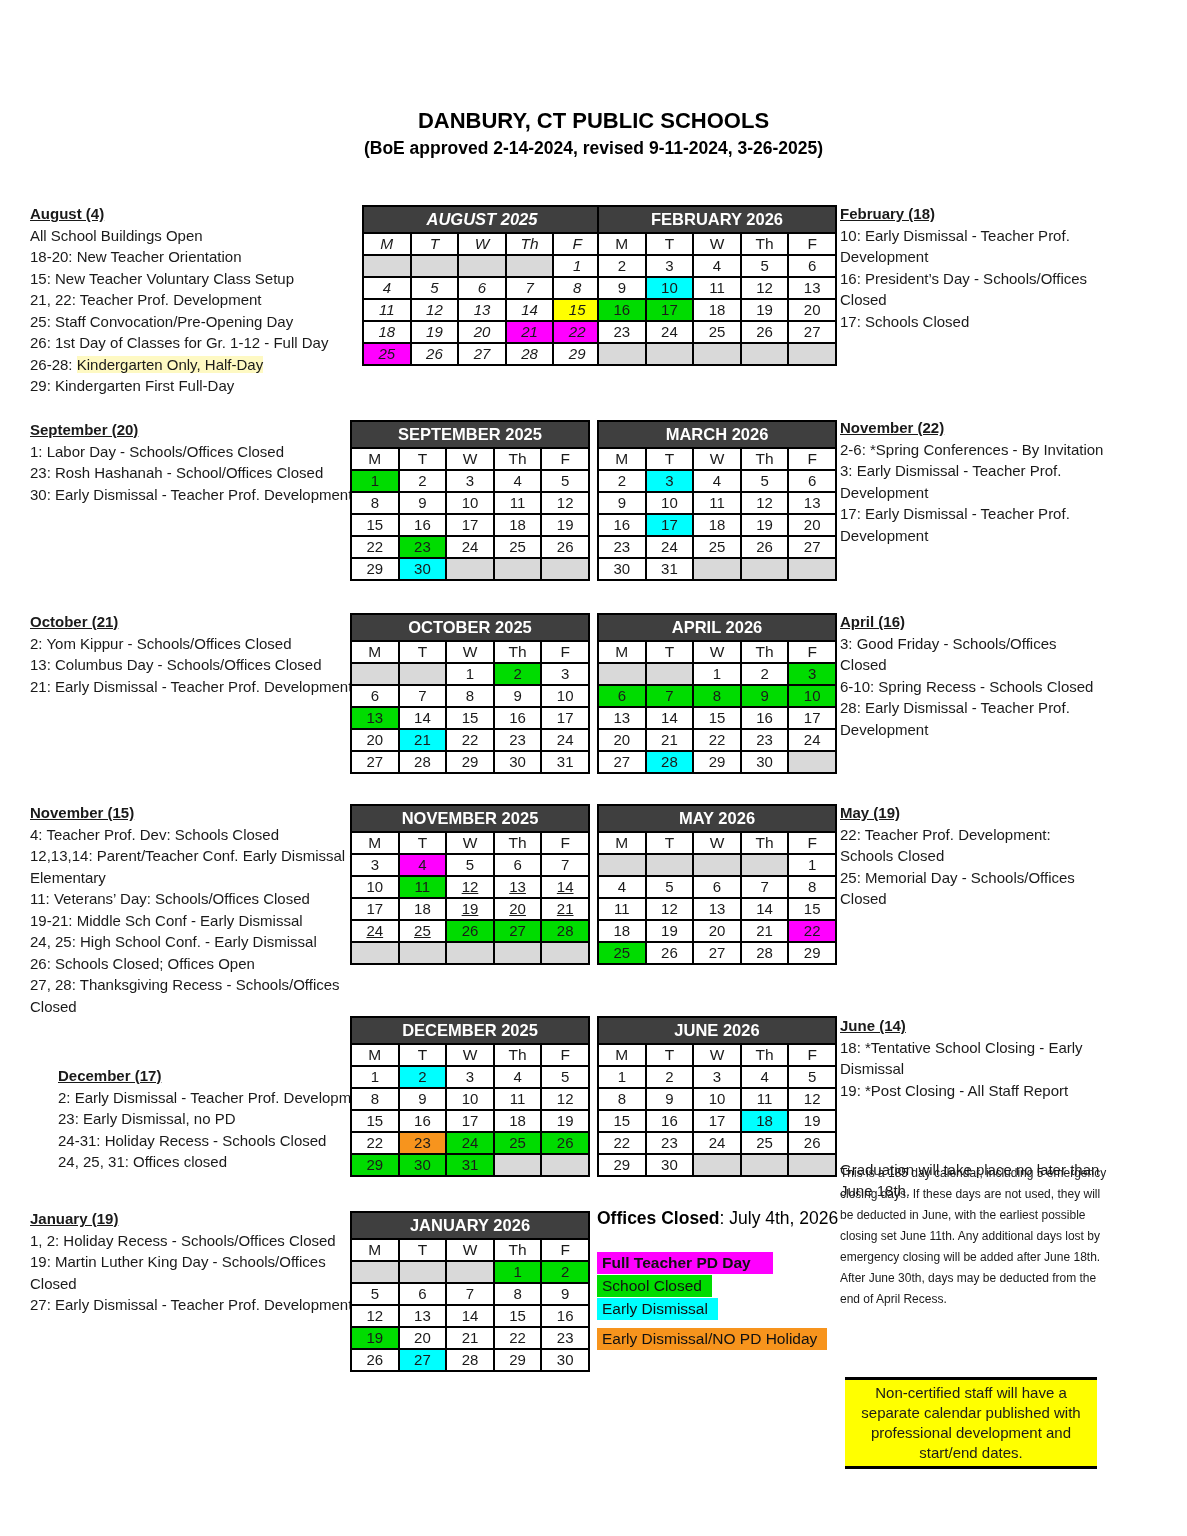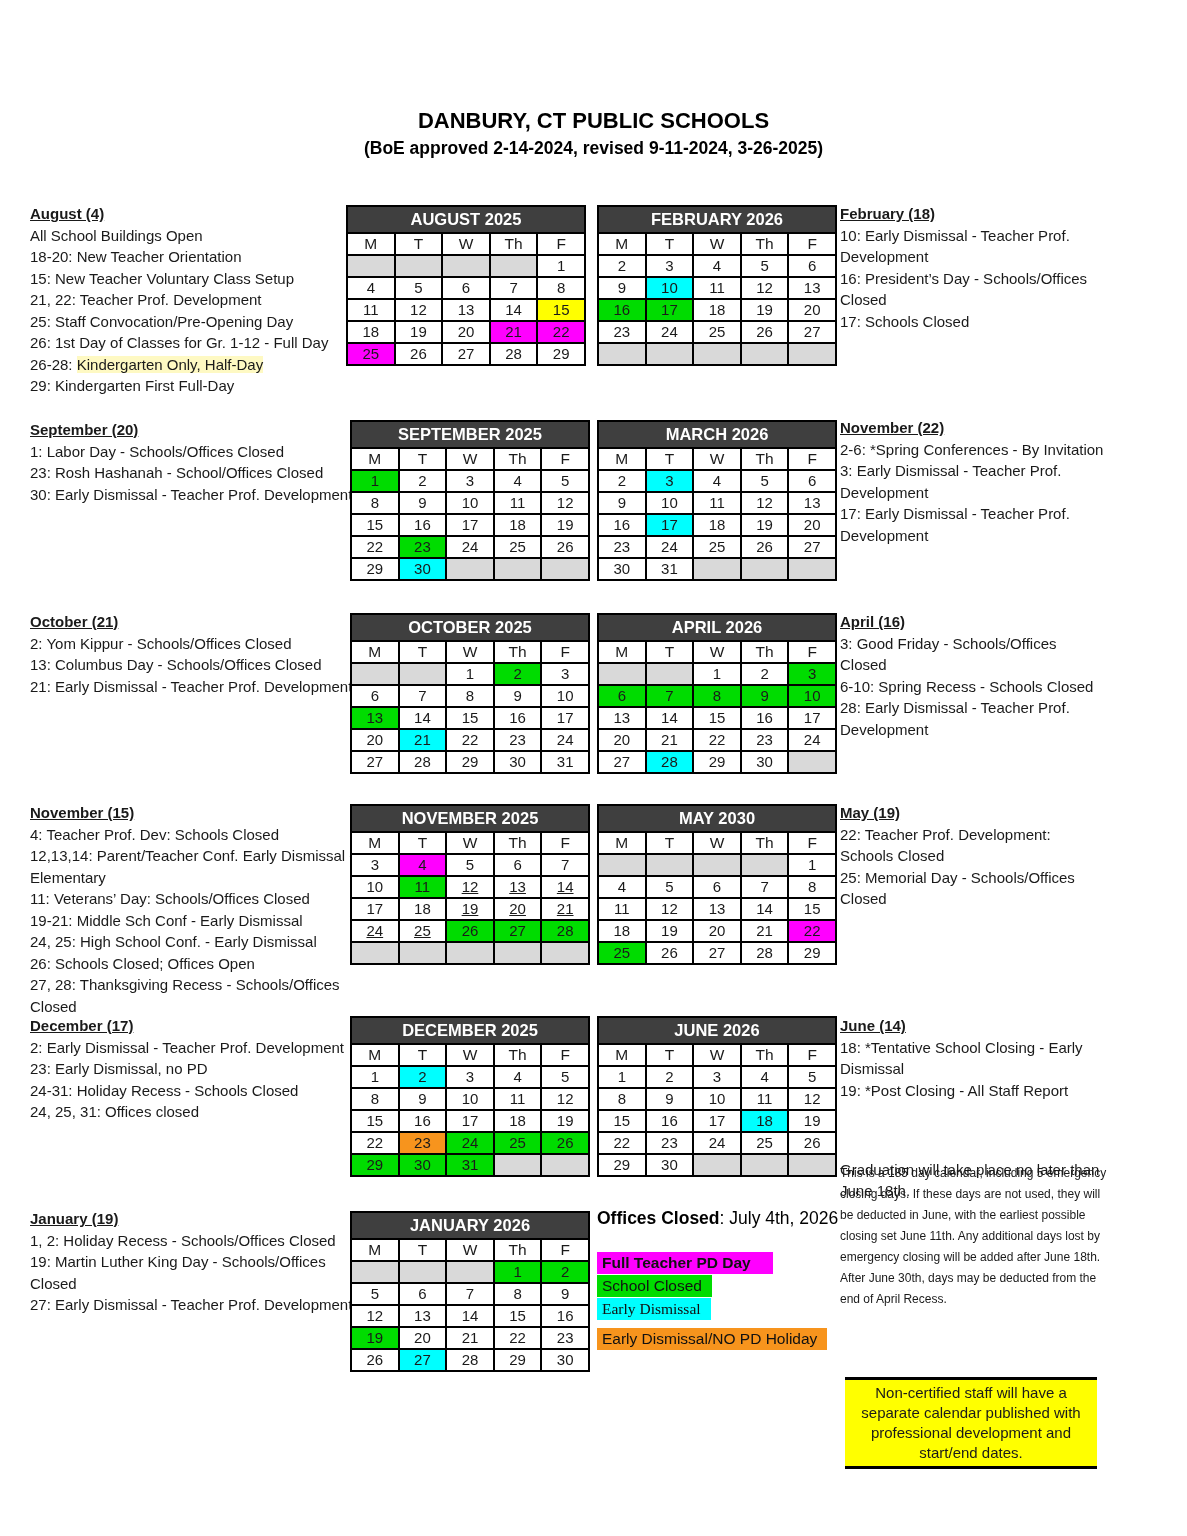--- a/index.html
+++ b/index.html
@@ -12,33 +12,33 @@
   .header .t3{font-size:17.5px;font-weight:bold;margin-top:3px;}
 
   
   .section{position:absolute;font-size:15px;line-height:21.5px;}
   .left{left:30px;width:330px;}
   .right{left:840px;width:264px;}
   .sec-heading{font-weight:bold;text-decoration:underline;}
   .hl-peach{background:#fef9c3;}
 
   .sec-aug{top:203px;} .sec-sep{top:419px;} .sec-oct{top:611px;}
-  .sec-nov{top:802px;} .sec-dec{top:1015px;} .sec-jan{top:1208px;}
+  .sec-nov{top:802px;} .sec-dec{top:1065px;margin-left:28px;} .sec-jan{top:1208px;}
   .sec-feb{top:203px;} .sec-mar{top:417px;} .sec-apr{top:611px;}
   .sec-may{top:802px;} .sec-jun{top:1015px;}
 
   
   .cal{position:absolute;width:240px;border:2px solid #000;background:#fff;box-sizing:border-box;}
   .cal-title{background:#3F3F3F;color:#fff;font-weight:bold;text-align:center;
              font-size:16.5px;padding:3px 0;border-bottom:2px solid #000;}
   .cal-grid{display:grid;grid-template-columns:repeat(5,1fr);gap:2px;background:#000;}
   .cal-cell{background:#fff;text-align:center;font-size:15px;height:20px;line-height:20px;}
   .cal-head{font-size:15.5px;}
 
-  .pos-a{left:346px;top:205px;} .pos-b{left:597px;top:205px;}
+  .pos-a{left:362px;top:205px;font-style:italic;} .pos-b{left:597px;top:205px;}
   .pos-c{left:350px;top:420px;} .pos-d{left:597px;top:420px;}
   .pos-e{left:350px;top:613px;} .pos-f{left:597px;top:613px;}
   .pos-g{left:350px;top:804px;} .pos-h{left:597px;top:804px;}
   .pos-i{left:350px;top:1016px;} .pos-j{left:597px;top:1016px;}
   .pos-k{left:350px;top:1211px;}
 
   
   .offices{position:absolute;left:597px;top:1208px;font-size:17.5px;color:#000;}
   .legend{position:absolute;left:597px;top:1252px;}
   .legend-bar{display:table;padding:1px 10px 1px 5px;font-size:15.5px;line-height:20px;margin-bottom:1px;color:#111;}
@@ -376,21 +376,21 @@
         <div class="cal-cell" style="background: rgb(0, 220, 0);">27</div>
         <div class="cal-cell" style="background: rgb(0, 220, 0);">28</div>
         <div class="cal-cell" style="background: rgb(217, 217, 217);"></div>
         <div class="cal-cell" style="background: rgb(217, 217, 217);"></div>
         <div class="cal-cell" style="background: rgb(217, 217, 217);"></div>
         <div class="cal-cell" style="background: rgb(217, 217, 217);"></div>
         <div class="cal-cell" style="background: rgb(217, 217, 217);"></div>
       </div>
     </div>
   <div class="cal pos-h">
-      <div class="cal-title">MAY 2030</div>
+      <div class="cal-title">MAY 2026</div>
       <div class="cal-grid">
         <div class="cal-cell cal-head">M</div>
         <div class="cal-cell cal-head">T</div>
         <div class="cal-cell cal-head">W</div>
         <div class="cal-cell cal-head">Th</div>
         <div class="cal-cell cal-head">F</div>
         <div class="cal-cell" style="background: rgb(217, 217, 217);"></div>
         <div class="cal-cell" style="background: rgb(217, 217, 217);"></div>
         <div class="cal-cell" style="background: rgb(217, 217, 217);"></div>
         <div class="cal-cell" style="background: rgb(217, 217, 217);"></div>
@@ -522,21 +522,21 @@
         <div class="cal-cell">30</div>
       </div>
     </div>
 
   <div class="offices">
     <b>Offices Closed</b><span>: July 4th, 2026</span>
   </div>
   <div class="legend">
       <div class="legend-bar bold" style="background: rgb(255, 0, 255);">Full Teacher PD Day</div>
       <div class="legend-bar" style="background: rgb(0, 220, 0);">School Closed</div>
-      <div class="legend-bar" style="background: rgb(0, 255, 255); font-family: Liberation Serif, serif;">Early Dismissal</div>
+      <div class="legend-bar" style="background: rgb(0, 255, 255);">Early Dismissal</div>
       <div class="legend-bar" style="background: rgb(247, 148, 29); margin-top: 8px;">Early Dismissal/NO PD Holiday</div>
     </div>
 
   <div class="grad-note">Graduation will take place no later than June 18th.</div>
   <div class="cal-note">This is a 185 day calendar, including 5 emergency closing days. If these days are not used, they will be deducted in June, with the earliest possible closing set June 11th. Any additional days lost by emergency closing will be added after June 18th.  After June 30th, days may be deducted from the end of April Recess.</div>
   <div class="staff-note">Non-certified staff will have a separate calendar published with professional development and start/end dates.</div>
 
 </div>
 
 </body></html>

